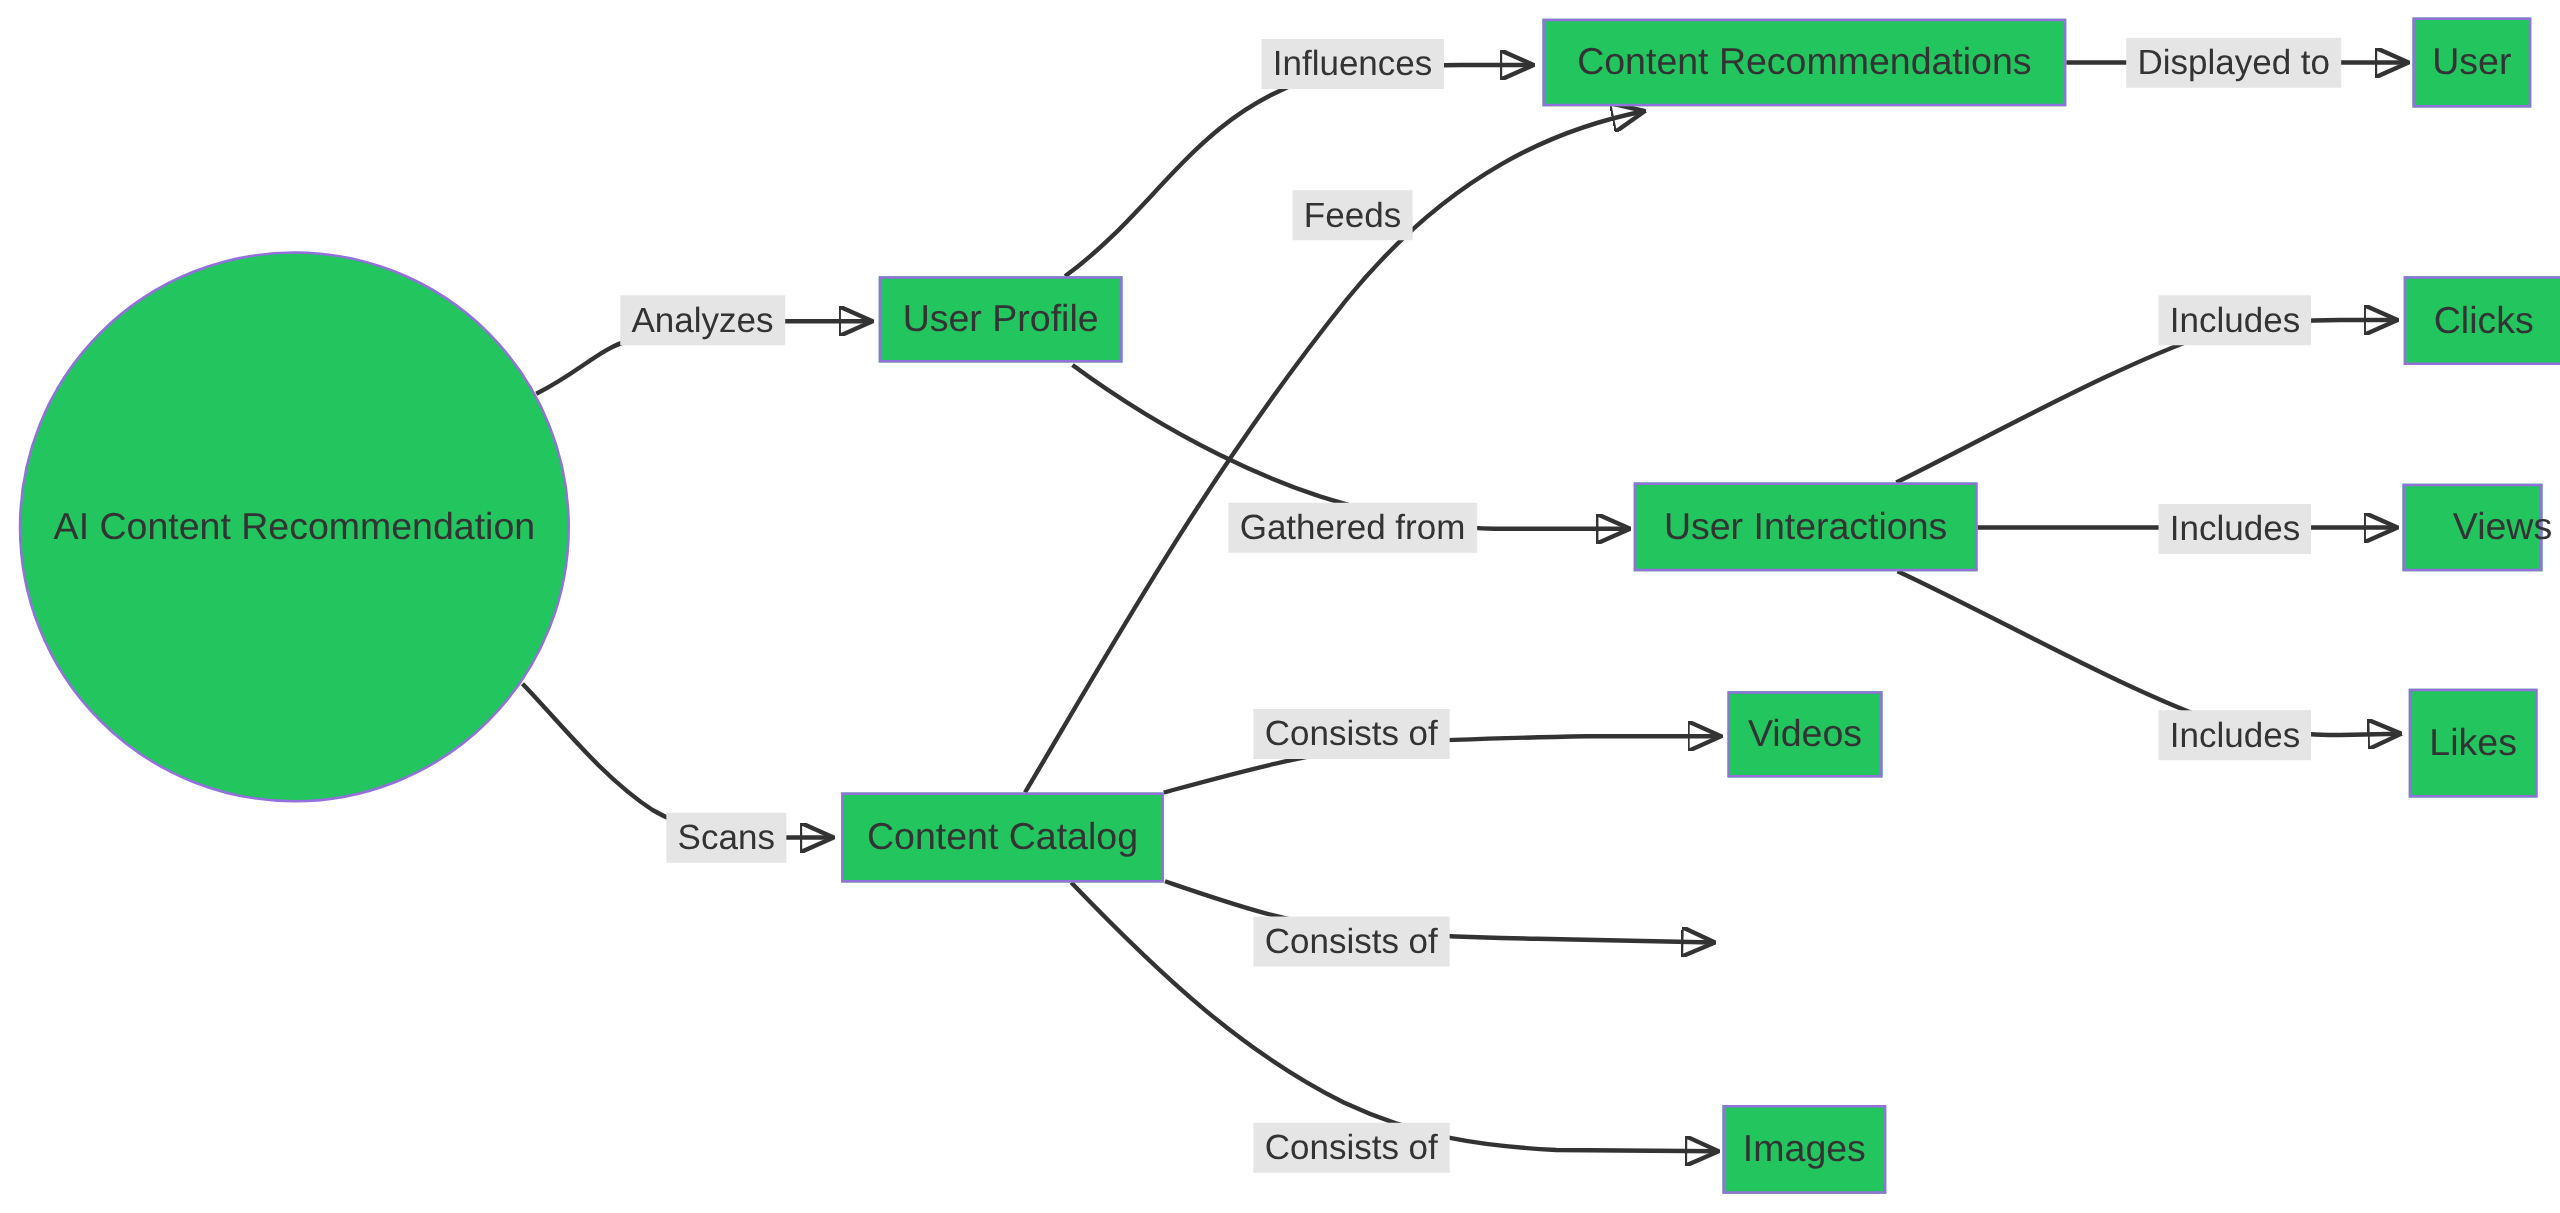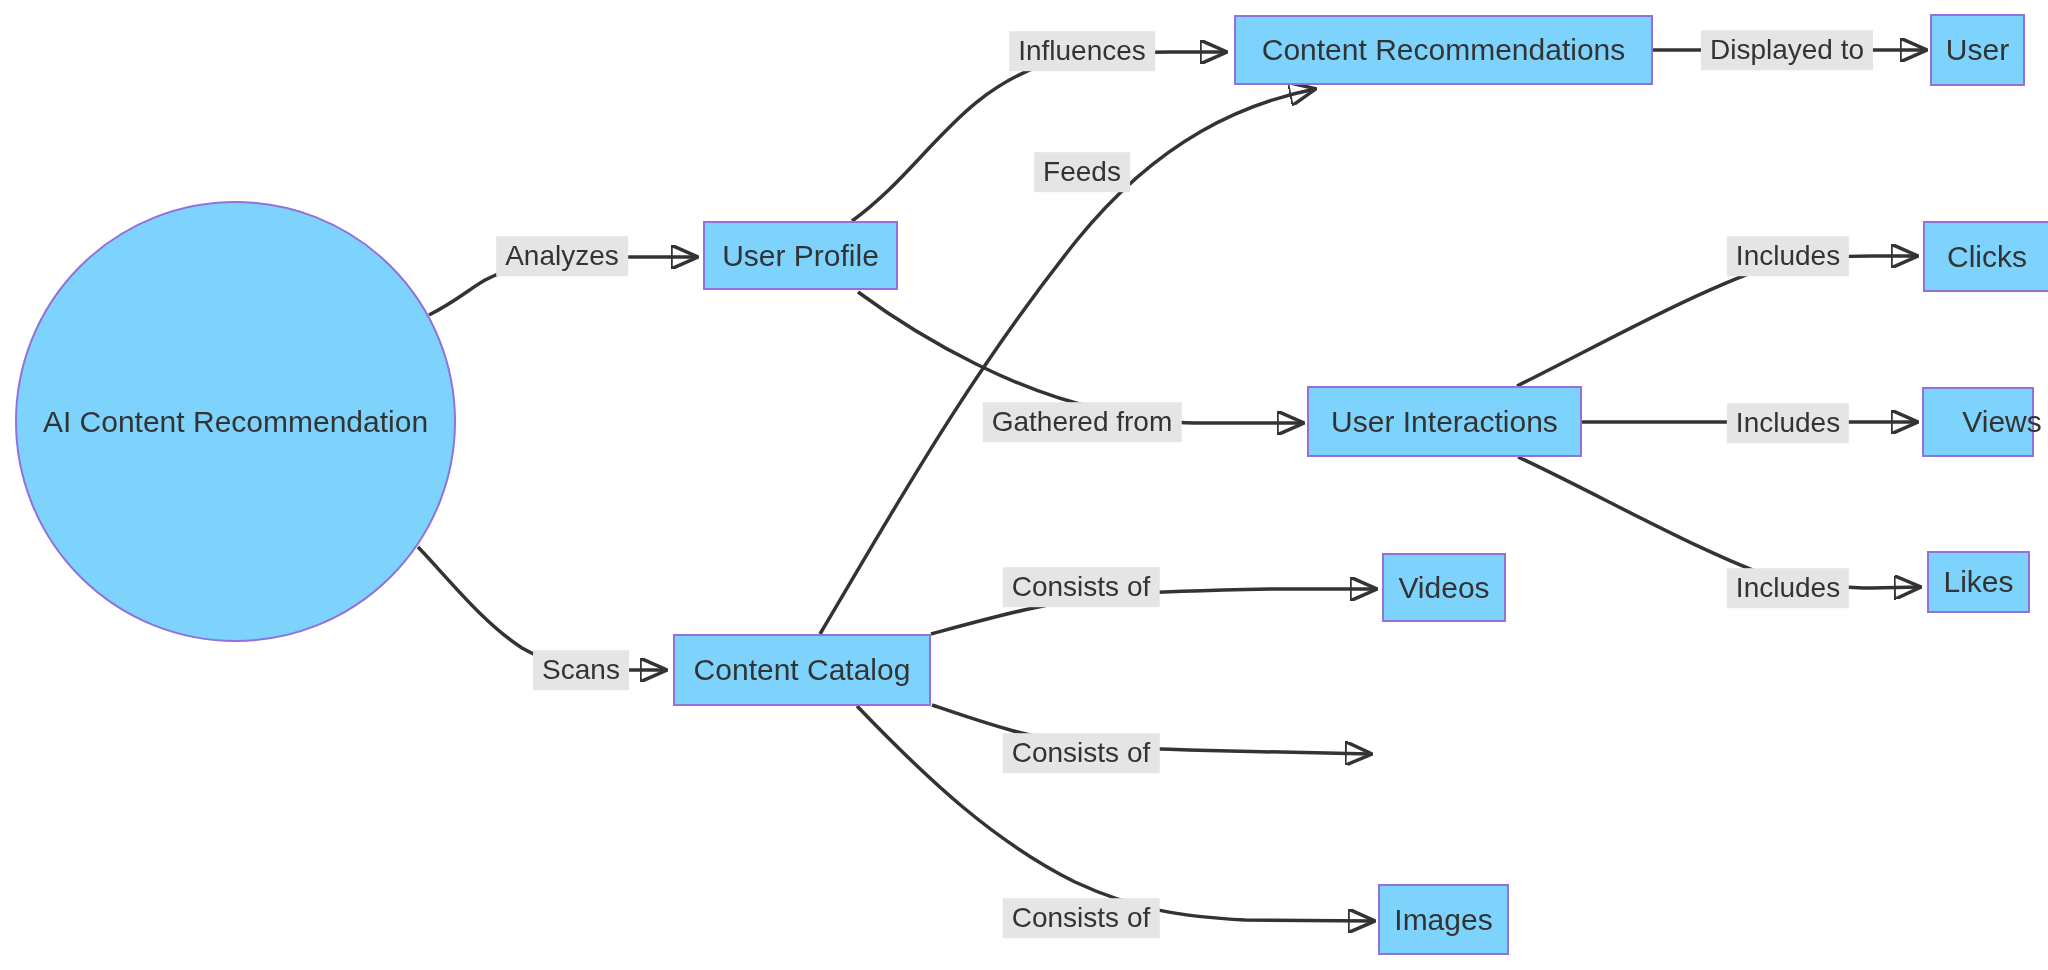--- a/index.html
+++ b/index.html
@@ -4,33 +4,33 @@
 <style>
   html,body{margin:0;padding:0;background:#fff;}
   .stage{position:relative;width:2048px;height:970px;background:#fff;overflow:hidden;
          font-family:"Liberation Sans","DejaVu Sans",sans-serif;color:#333;}
   svg.edges{position:absolute;left:0;top:0;z-index:1;}
   svg.edges path{fill:none;stroke:#333333;stroke-width:3.5px;}
   .elabel{position:absolute;z-index:2;transform:translate(-50%,-50%);
           background:#e5e5e5;color:#333;font-size:28px;line-height:1.2;
           padding:3px 9px;white-space:nowrap;}
   .node{position:absolute;z-index:3;box-sizing:border-box;
-        background:#7dd3fc;border:2px solid #9370DB;color:#333;
+        background:#22c55e;border:2px solid #9370DB;color:#333;
         display:flex;align-items:center;justify-content:center;
         font-size:30px;white-space:nowrap;}
   .node.circle{border-radius:50%;border-width:2px;}
   
   #n-root{left:15px;top:201px;width:441px;height:441px;}
   #n-user-profile{left:703px;top:221px;width:195px;height:69px;}
   #n-content-recommendations{left:1234px;top:15px;width:419px;height:70px;}
   #n-user{left:1930px;top:14px;width:95px;height:72px;}
   #n-user-interactions{left:1307px;top:386px;width:275px;height:71px;}
   #n-clicks{left:1923px;top:221px;width:128px;height:71px;}
   #n-views{left:1922px;top:387px;width:112px;height:70px;padding-left:48px;}
-  #n-likes{left:1927px;top:551px;width:103px;height:62px;}
+  #n-likes{left:1927px;top:551px;width:103px;height:87px;}
   #n-content-catalog{left:673px;top:634px;width:258px;height:72px;}
   #n-videos{left:1382px;top:553px;width:124px;height:69px;}
   #n-articles{left:1377px;top:718px;width:133px;height:70px;}
   #n-images{left:1378px;top:884px;width:131px;height:71px;}
   
   #l-analyzes{left:562px;top:256px;}
   #l-scans{left:581px;top:670px;}
   #l-influences{left:1082px;top:51px;}
   #l-displayed{left:1787px;top:50px;}
   #l-feeds{left:1082px;top:172px;}

